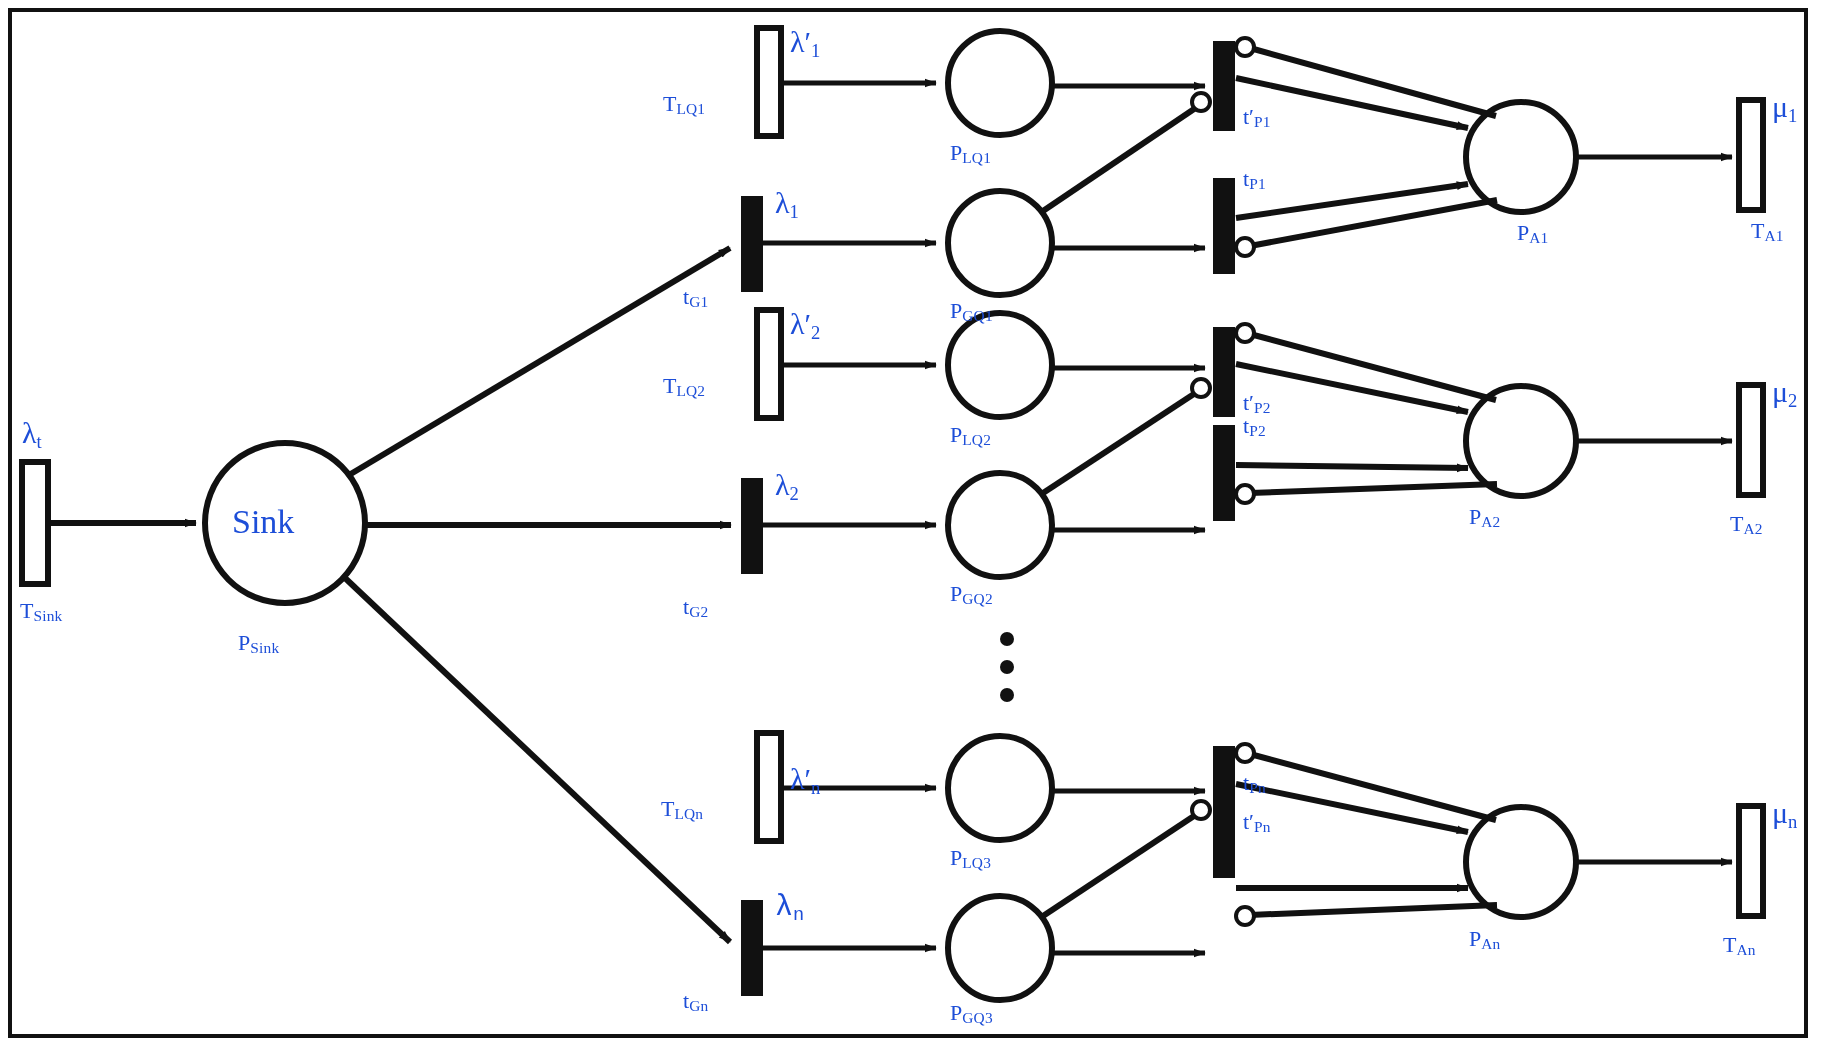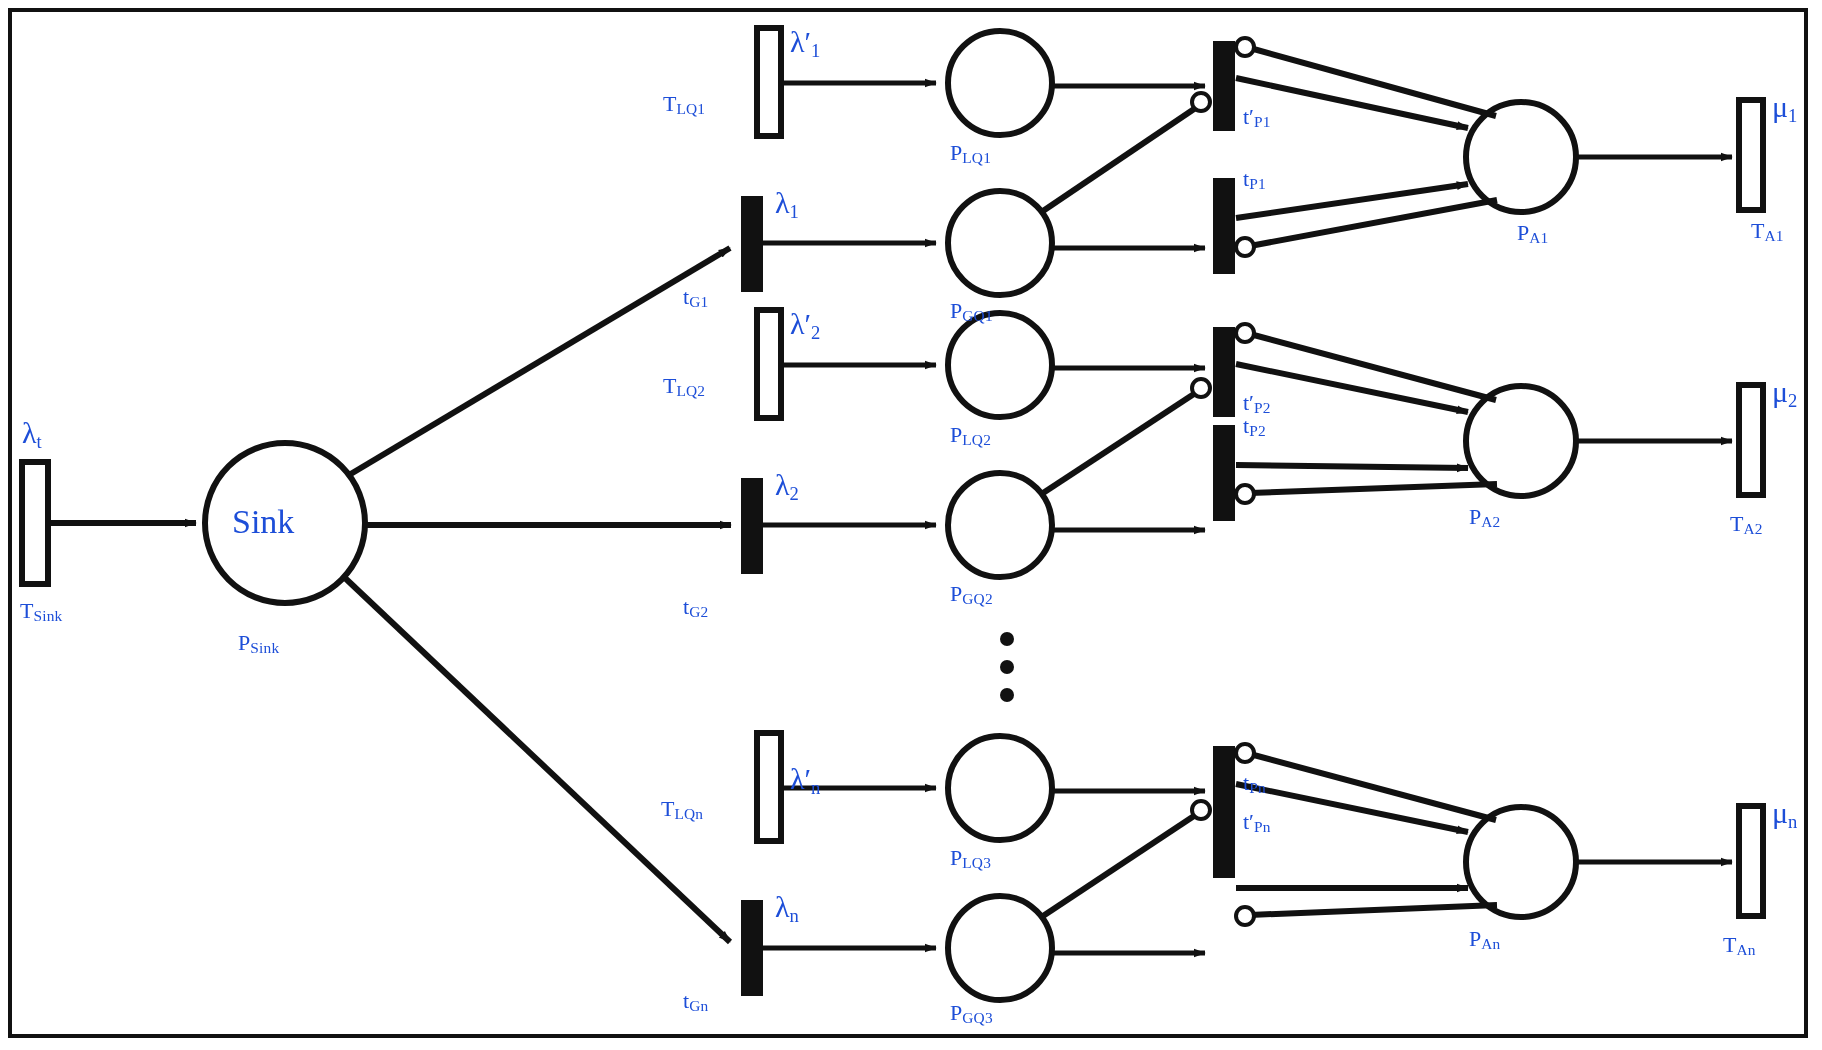--- a/index.html
+++ b/index.html
@@ -266,21 +266,21 @@
   <div class="lbl lbl-rate" style="left:790px; top:732px;margin-top:32px;">
     <span>λ′</span><sub>n</sub>
   </div>
   <div class="lbl lbl-name" style="left:661px; top:798px;">
     <span>T</span><sub>LQn</sub>
   </div>
   <div class="lbl lbl-name" style="left:950px; top:847px;">
     <span>P</span><sub>LQ3</sub>
   </div>
 
-  <div class="lbl lbl-rate" style="left:775px; top:892px;">
+  <div class="lbl lbl-rate" style="left:775px; top:892px;font-family:Liberation Mono, monospace;">
     <span>λ</span><sub>n</sub>
   </div>
   <div class="lbl lbl-name" style="left:683px; top:990px;">
     <span>t</span><sub>Gn</sub>
   </div>
   <div class="lbl lbl-name" style="left:950px; top:1002px;">
     <span>P</span><sub>GQ3</sub>
   </div>
 
   <div class="lbl lbl-name" style="left:1243px; top:811px;">

